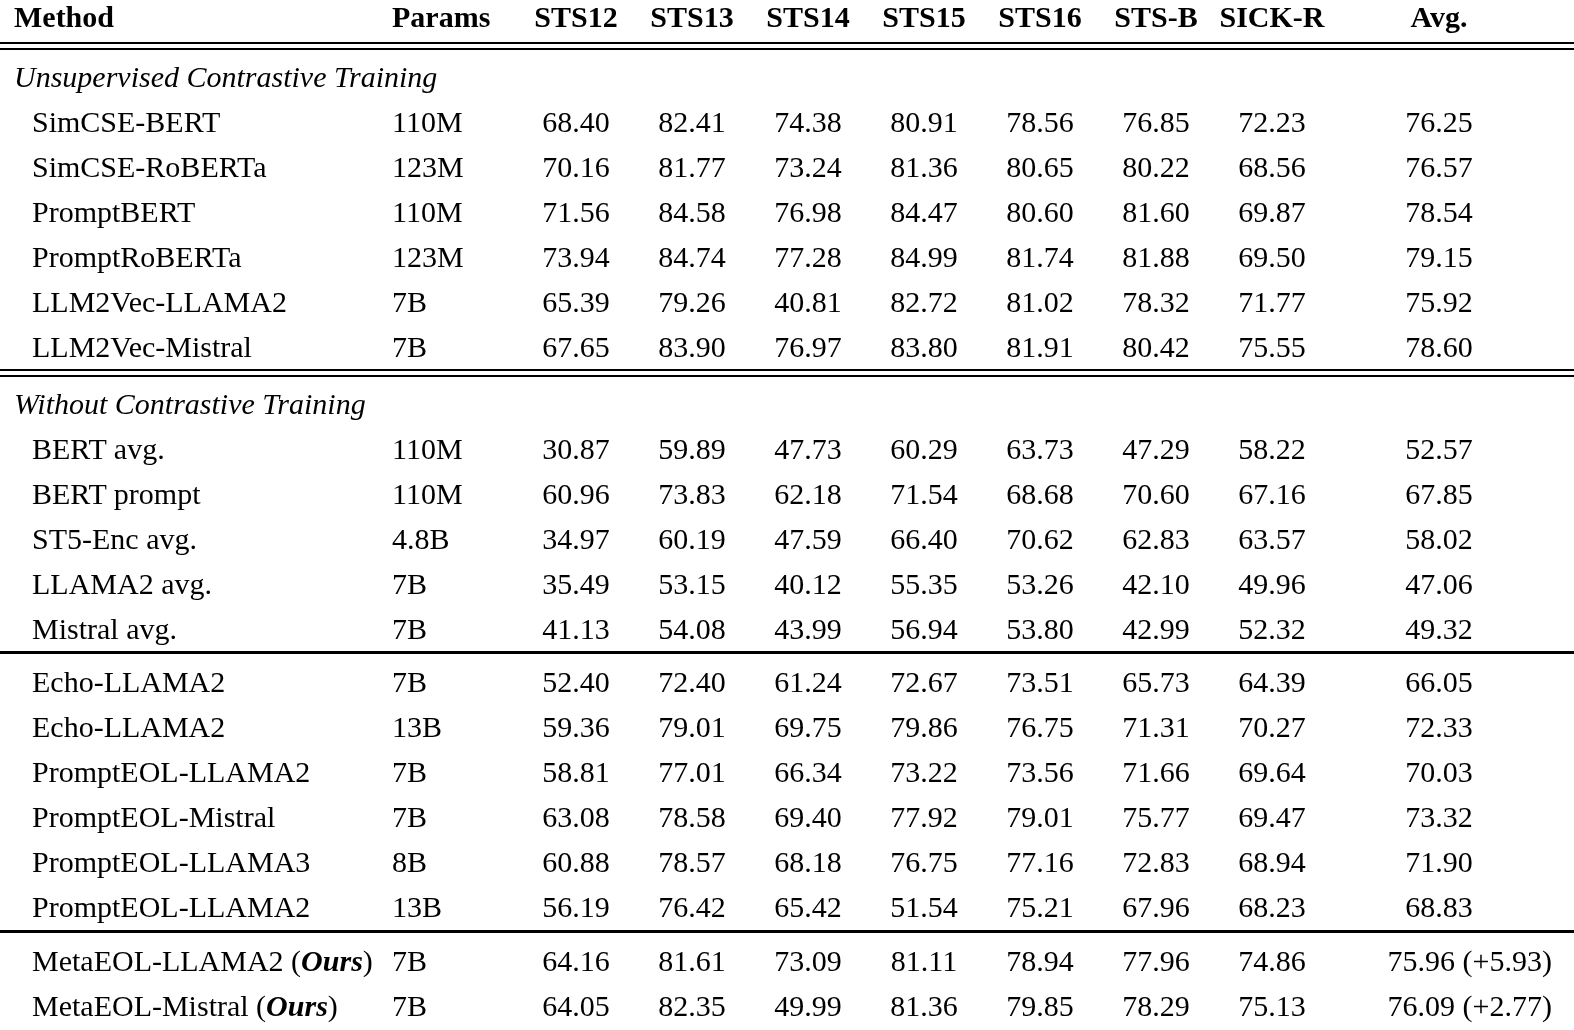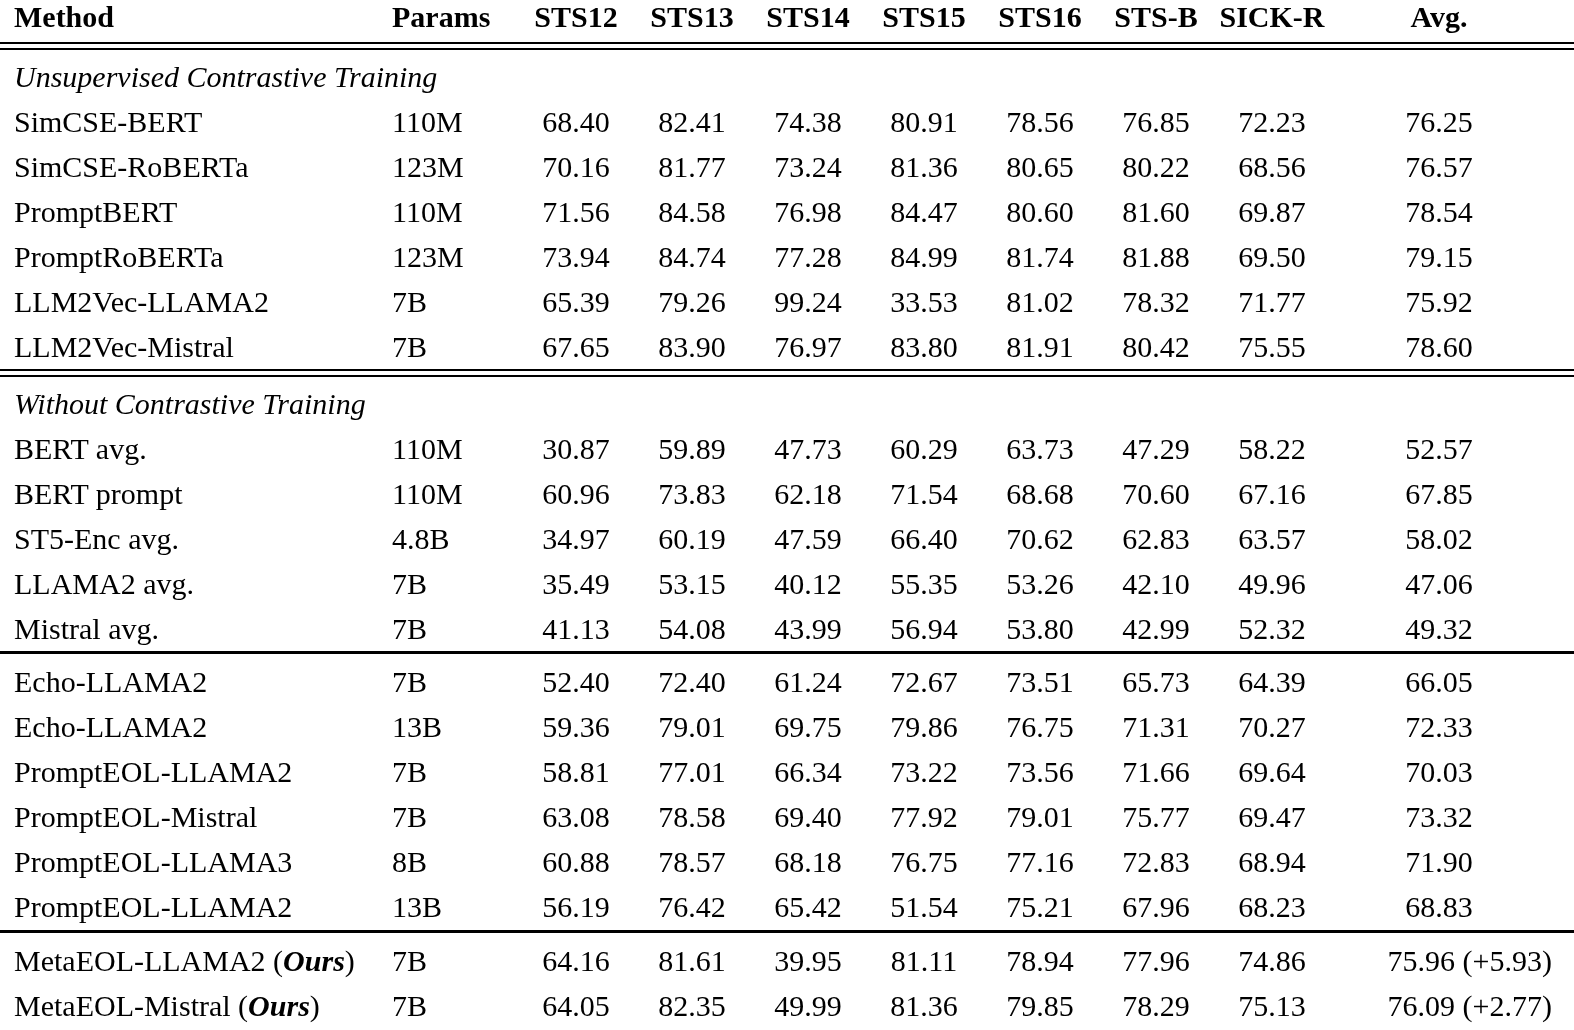--- a/index.html
+++ b/index.html
@@ -75,21 +75,21 @@
     line-height: 0;
   }
 
   
   tbody td {
     font-size: 30px;
     padding: 7.5px 0 7.5px 0;
     white-space: nowrap;
     vertical-align: baseline;
   }
-  td.m   { text-align: left;  padding-left: 14px; }
+  td.m   { text-align: left;  padding-left: 32px; }
   td.p   { padding-right: 6px; }
   td.v   { text-align: center; }
   td.avg { text-align: center; padding-right: 30px; }
   td.avg.delta { text-align: right; padding-right: 26px; }
 
   tr.group-head td {
     font-style: italic;
     text-align: left;
     padding-left: 14px;
     padding-top: 12px;
@@ -191,22 +191,22 @@
           <td class="v">81.74</td>
           <td class="v">81.88</td>
           <td class="v">69.50</td>
           <td class="avg">79.15</td>
         </tr>
         <tr>
           <td class="m">LLM2Vec-LLAMA2</td>
           <td class="p">7B</td>
           <td class="v">65.39</td>
           <td class="v">79.26</td>
-          <td class="v">99.24</td>
-          <td class="v">33.53</td>
+          <td class="v">40.81</td>
+          <td class="v">82.72</td>
           <td class="v">81.02</td>
           <td class="v">78.32</td>
           <td class="v">71.77</td>
           <td class="avg">75.92</td>
         </tr>
         <tr>
           <td class="m">LLM2Vec-Mistral</td>
           <td class="p">7B</td>
           <td class="v">67.65</td>
           <td class="v">83.90</td>
@@ -365,21 +365,21 @@
         <tr class="rule-single">
           <td colspan="10">
             <div class="sgl-rule"></div>
           </td>
         </tr>
         <tr class="spacer-top">
           <td class="m"><span>MetaEOL-LLAMA2 </span><span class="paren">(</span><span class="ours">Ours</span><span class="paren">)</span></td>
           <td class="p">7B</td>
           <td class="v">64.16</td>
           <td class="v">81.61</td>
-          <td class="v">39.95</td>
+          <td class="v">73.09</td>
           <td class="v">81.11</td>
           <td class="v">78.94</td>
           <td class="v">77.96</td>
           <td class="v">74.86</td>
           <td class="avg delta">75.96 (+5.93)</td>
         </tr>
         <tr>
           <td class="m"><span>MetaEOL-Mistral </span><span class="paren">(</span><span class="ours">Ours</span><span class="paren">)</span></td>
           <td class="p">7B</td>
           <td class="v">64.05</td>

